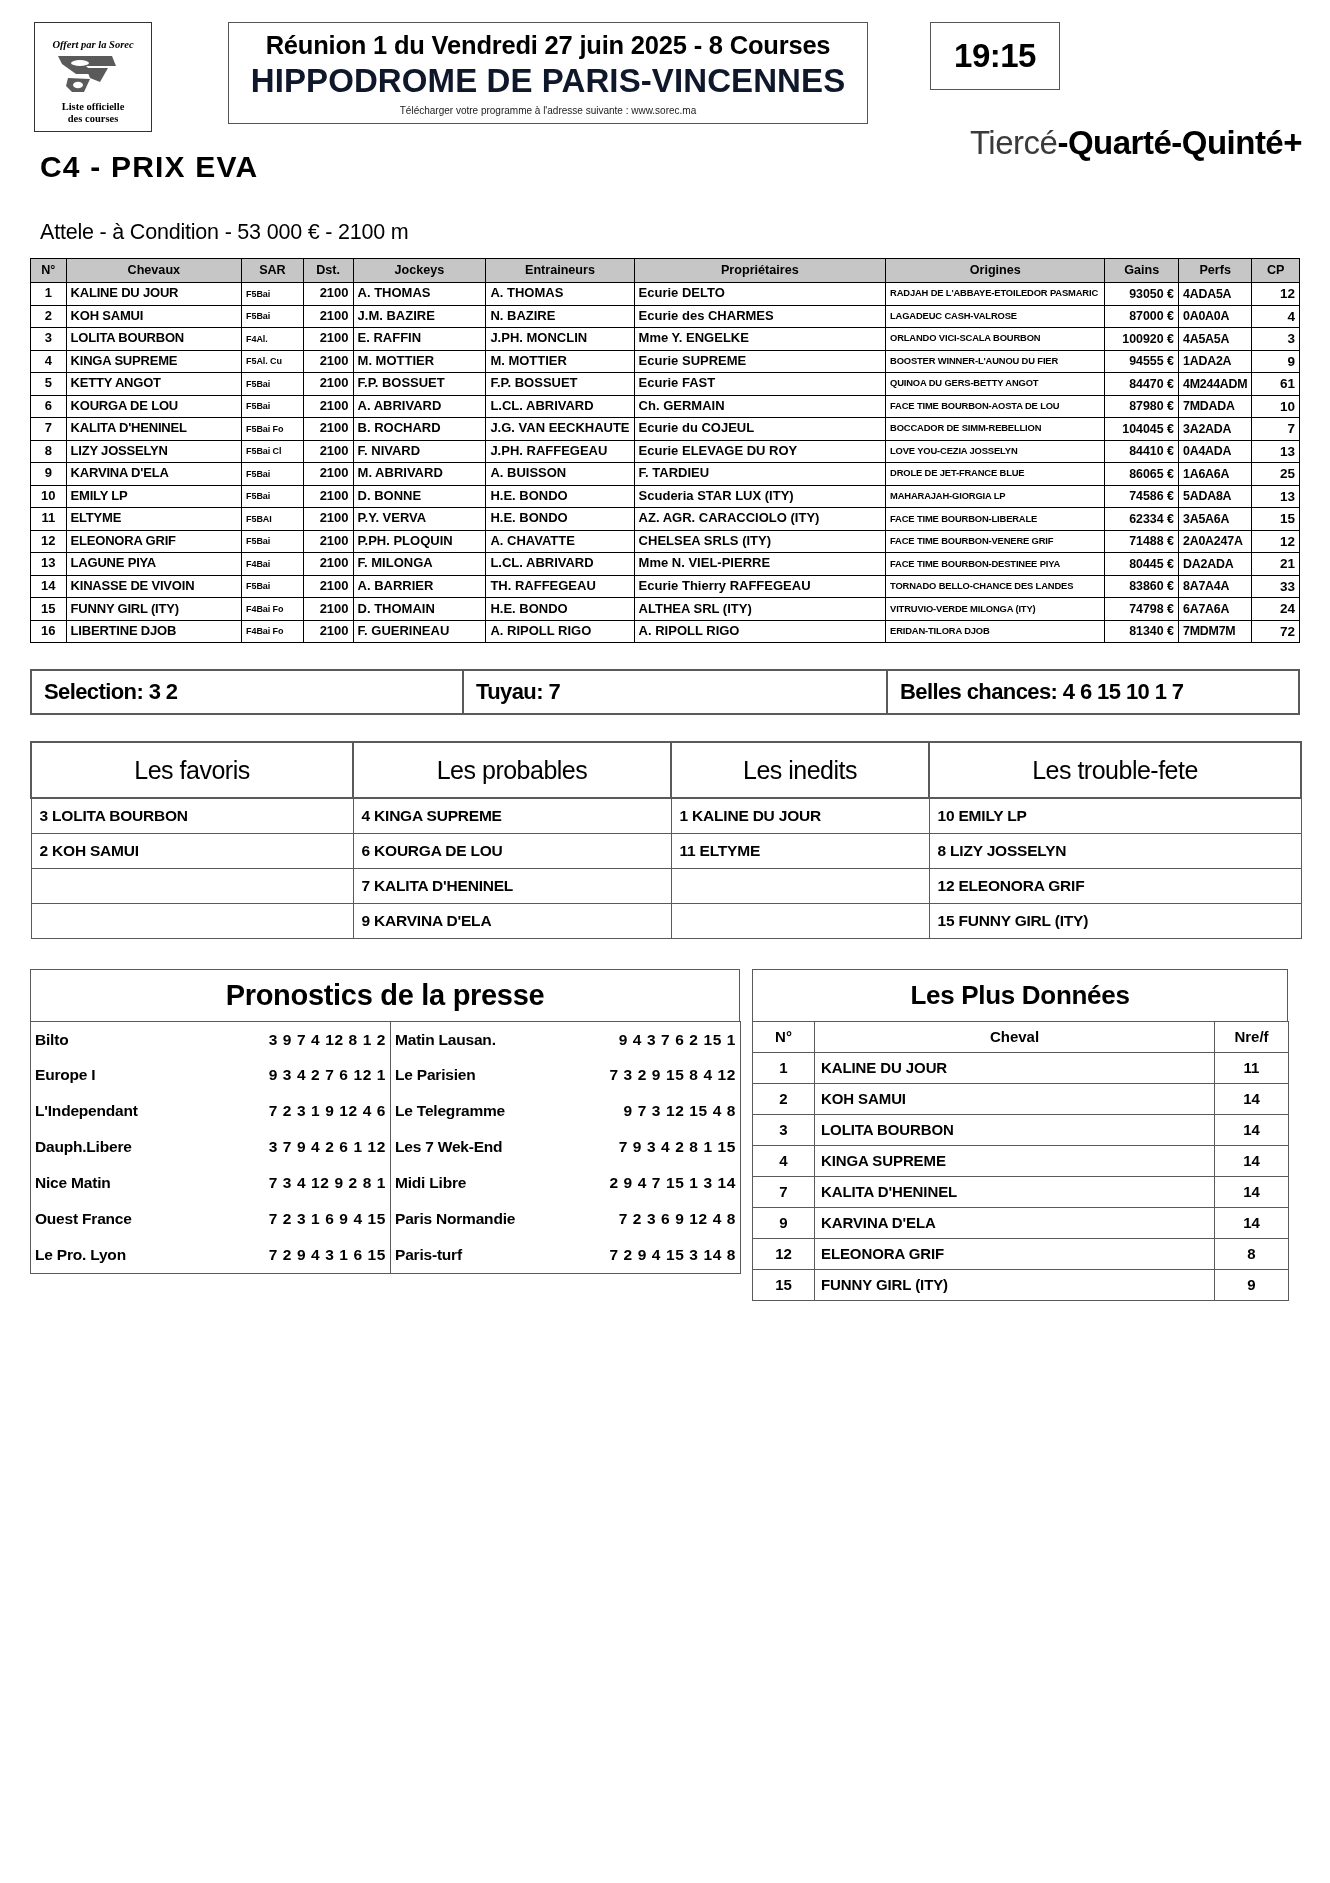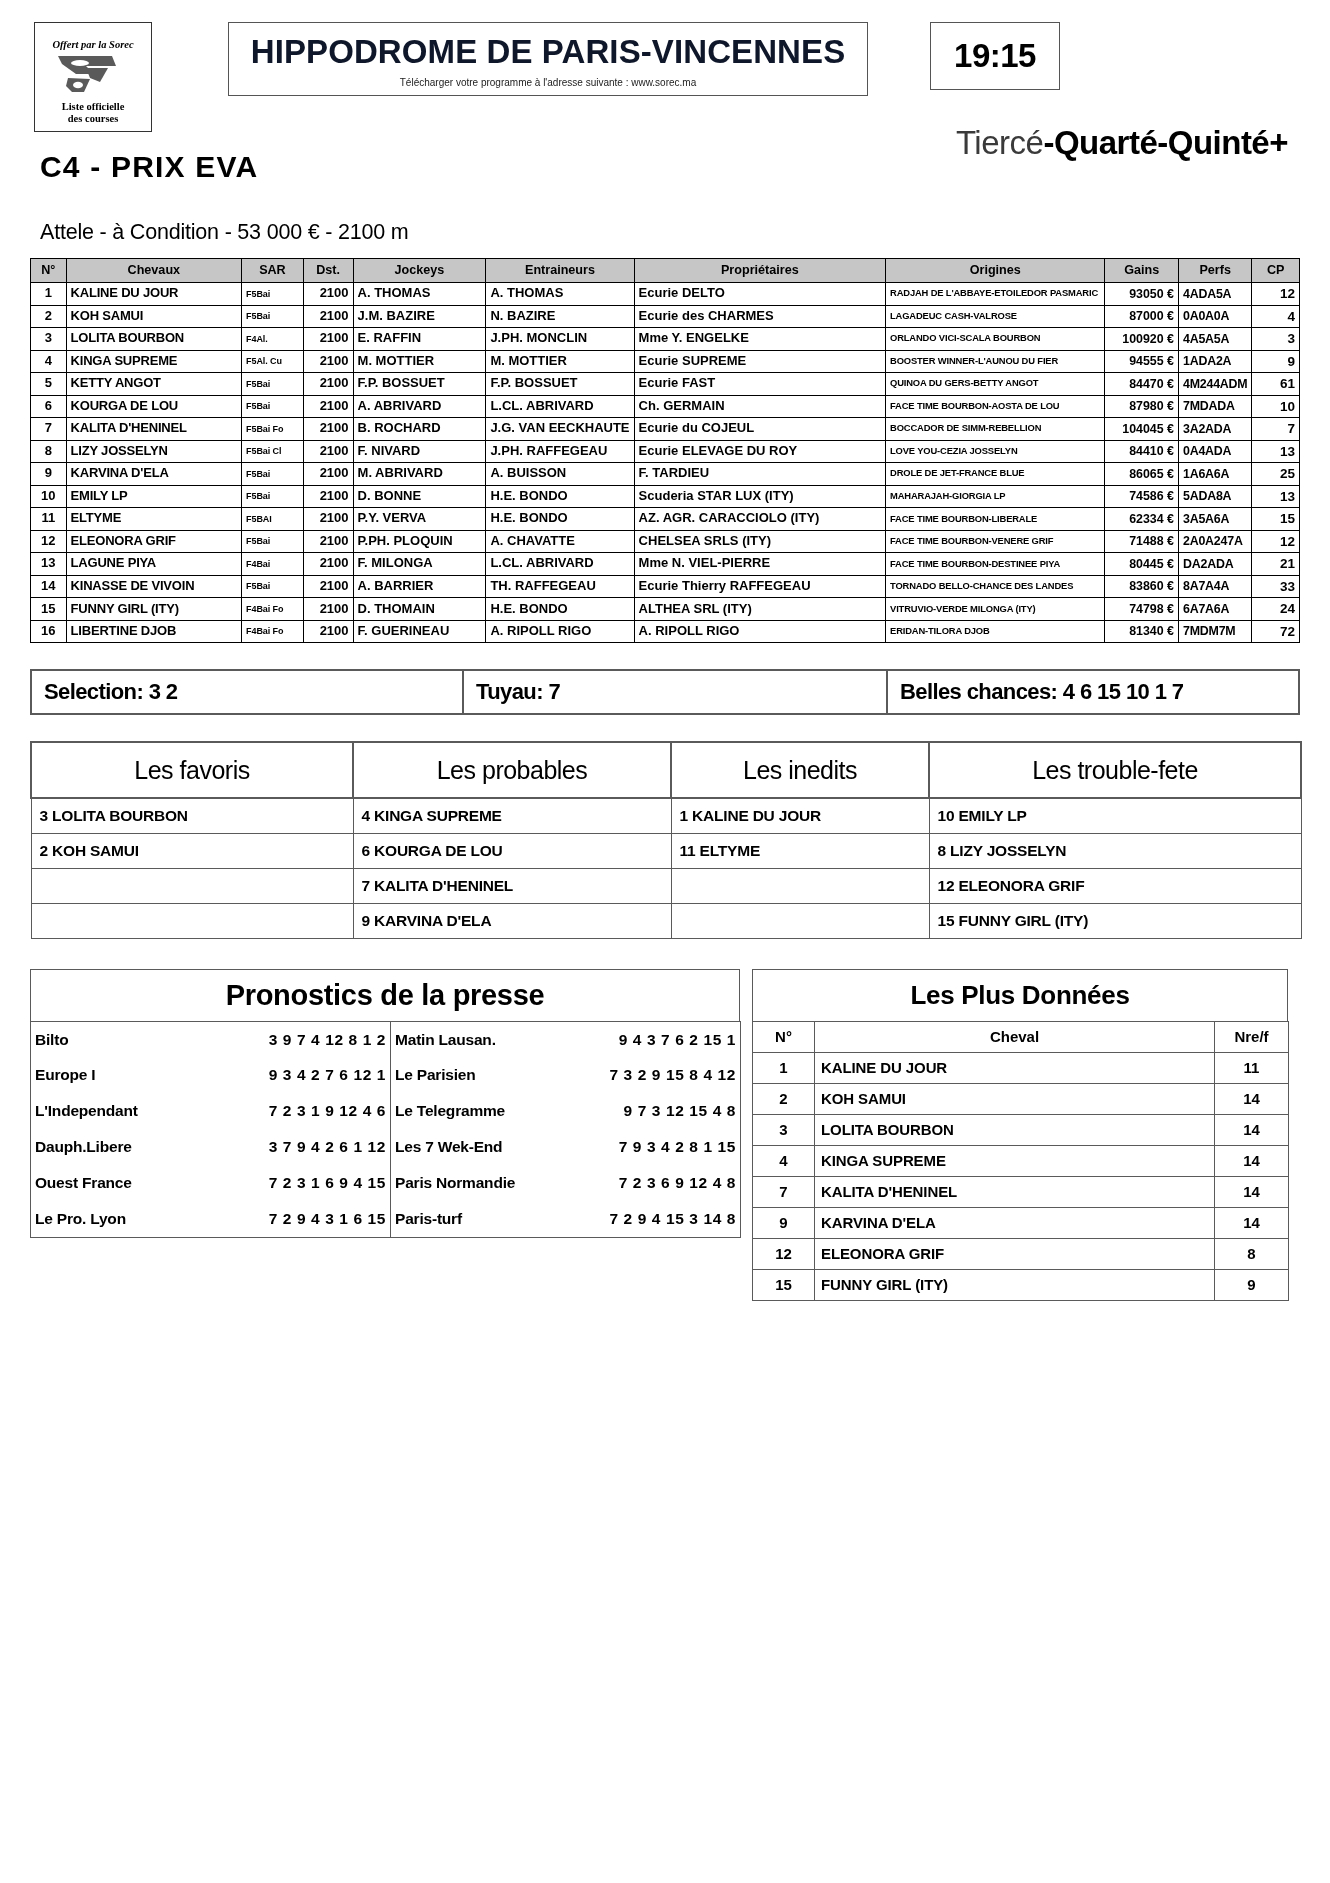--- a/index.html
+++ b/index.html
@@ -79,21 +79,21 @@
   }
 
   
   .race-bar {
     position: relative;
     height: 62px;
     padding: 0 30px;
   }
   .tierce {
     position: absolute;
-    right: 42px; top: -16px;
+    right: 28px; top: -16px;
     font-size: 33px;
     letter-spacing: -0.5px;
   }
   .tierce .light { font-weight: normal; color: #3a3a3a; }
   .tierce .bold { font-weight: bold; color: #000; }
   .race-code {
     position: absolute;
     left: 40px; top: 10px;
     font-size: 30px; font-weight: bold;
     letter-spacing: 1.2px;
@@ -267,20 +267,21 @@
         <ellipse cx="22" cy="33" rx="5" ry="3.2" fill="#ffffff"></ellipse>
         <ellipse cx="24" cy="11" rx="9" ry="3" fill="#ffffff"></ellipse>
       </svg>
       <div class="logo-bottom-text">
         <div>Liste officielle</div>
         <div>des courses</div>
       </div>
     </div>
 
     <div class="title-box">
+      <div class="title-line1">Réunion 1 du Vendredi 27 juin 2025 - 8 Courses</div>
       <div class="title-line2">HIPPODROME DE PARIS-VINCENNES</div>
       <div class="title-line3">Télécharger votre programme à l'adresse suivante : www.sorec.ma</div>
     </div>
 
     <div class="time-box">19:15</div>
   </div>
 
   <div class="race-bar">
     <div class="tierce">
       <span class="light">Tiercé</span><span class="bold">-Quarté-Quinté+</span>
@@ -620,20 +621,26 @@
               <td class="p-name p-div">Le Telegramme</td>
               <td class="p-nums">9 7 3 12 15 4 8</td>
             </tr>
             <tr>
               <td class="p-name">Dauph.Libere</td>
               <td class="p-nums">3 7 9 4 2 6 1 12</td>
               <td class="p-name p-div">Les 7 Wek-End</td>
               <td class="p-nums">7 9 3 4 2 8 1 15</td>
             </tr>
             <tr>
+              <td class="p-name">Nice Matin</td>
+              <td class="p-nums">7 3 4 12 9 2 8 1</td>
+              <td class="p-name p-div">Midi Libre</td>
+              <td class="p-nums">2 9 4 7 15 1 3 14</td>
+            </tr>
+            <tr>
               <td class="p-name">Ouest France</td>
               <td class="p-nums">7 2 3 1 6 9 4 15</td>
               <td class="p-name p-div">Paris Normandie</td>
               <td class="p-nums">7 2 3 6 9 12 4 8</td>
             </tr>
             <tr>
               <td class="p-name">Le Pro. Lyon</td>
               <td class="p-nums">7 2 9 4 3 1 6 15</td>
               <td class="p-name p-div">Paris-turf</td>
               <td class="p-nums">7 2 9 4 15 3 14 8</td>

